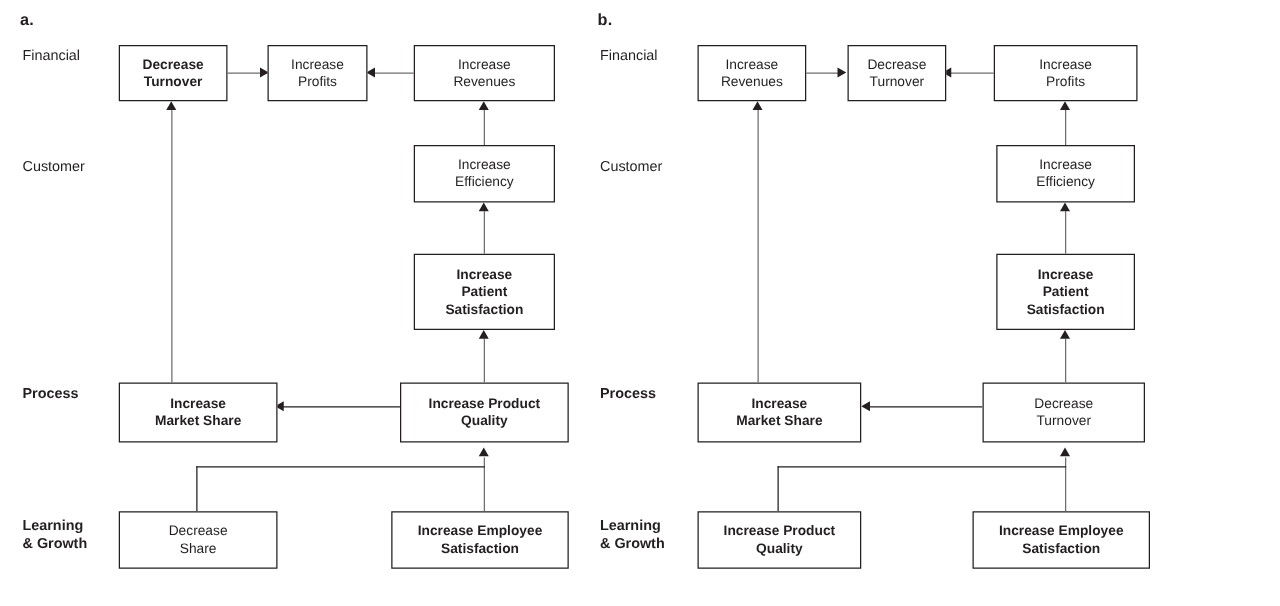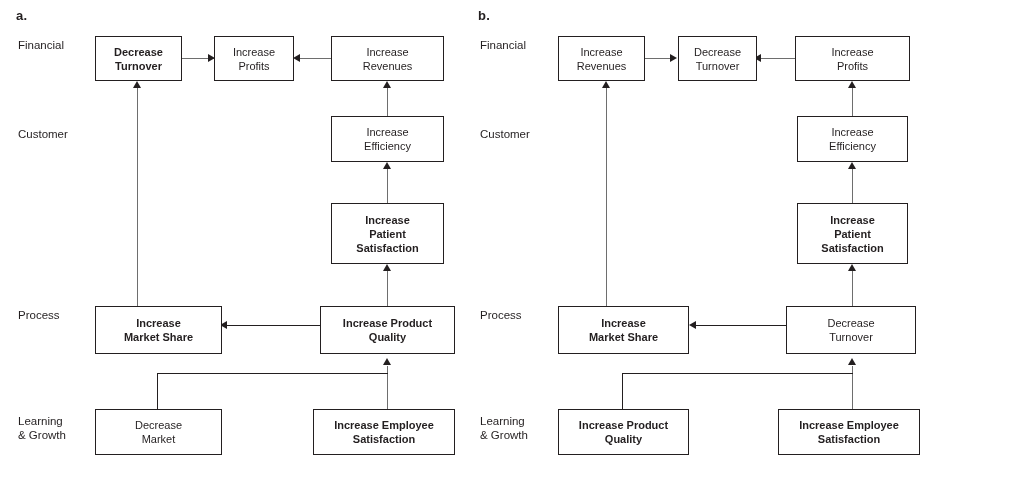--- a/index.html
+++ b/index.html
@@ -41,21 +41,21 @@
   }
 
   .persp-label {
     position: absolute;
     font-size: 11.5px;
     line-height: 14px;
     color: #231f20;
     white-space: nowrap;
     text-align: left;
   }
-  .persp-label.bold { font-weight: normal; }
+  .persp-label.bold { font-weight: bold; }
 
   .node {
     position: absolute;
     box-sizing: border-box;
     border: 1.6px solid #231f20;
     background: #ffffff;
     display: flex;
     align-items: center;
     justify-content: center;
     text-align: center;
@@ -191,21 +191,21 @@
     <div class="node bold" style="left:320px; top:306px; width:135px; height:48px;">
       <div>
         <div>Increase Product</div>
         <div>Quality</div>
       </div>
     </div>
 
     <div class="node" style="left:95px; top:409px; width:127px; height:46px;">
       <div>
         <div>Decrease</div>
-        <div>Market</div>
+        <div>Share</div>
       </div>
     </div>
 
     <div class="node bold" style="left:313px; top:409px; width:142px; height:46px;">
       <div>
         <div>Increase Employee</div>
         <div>Satisfaction</div>
       </div>
     </div>
 

